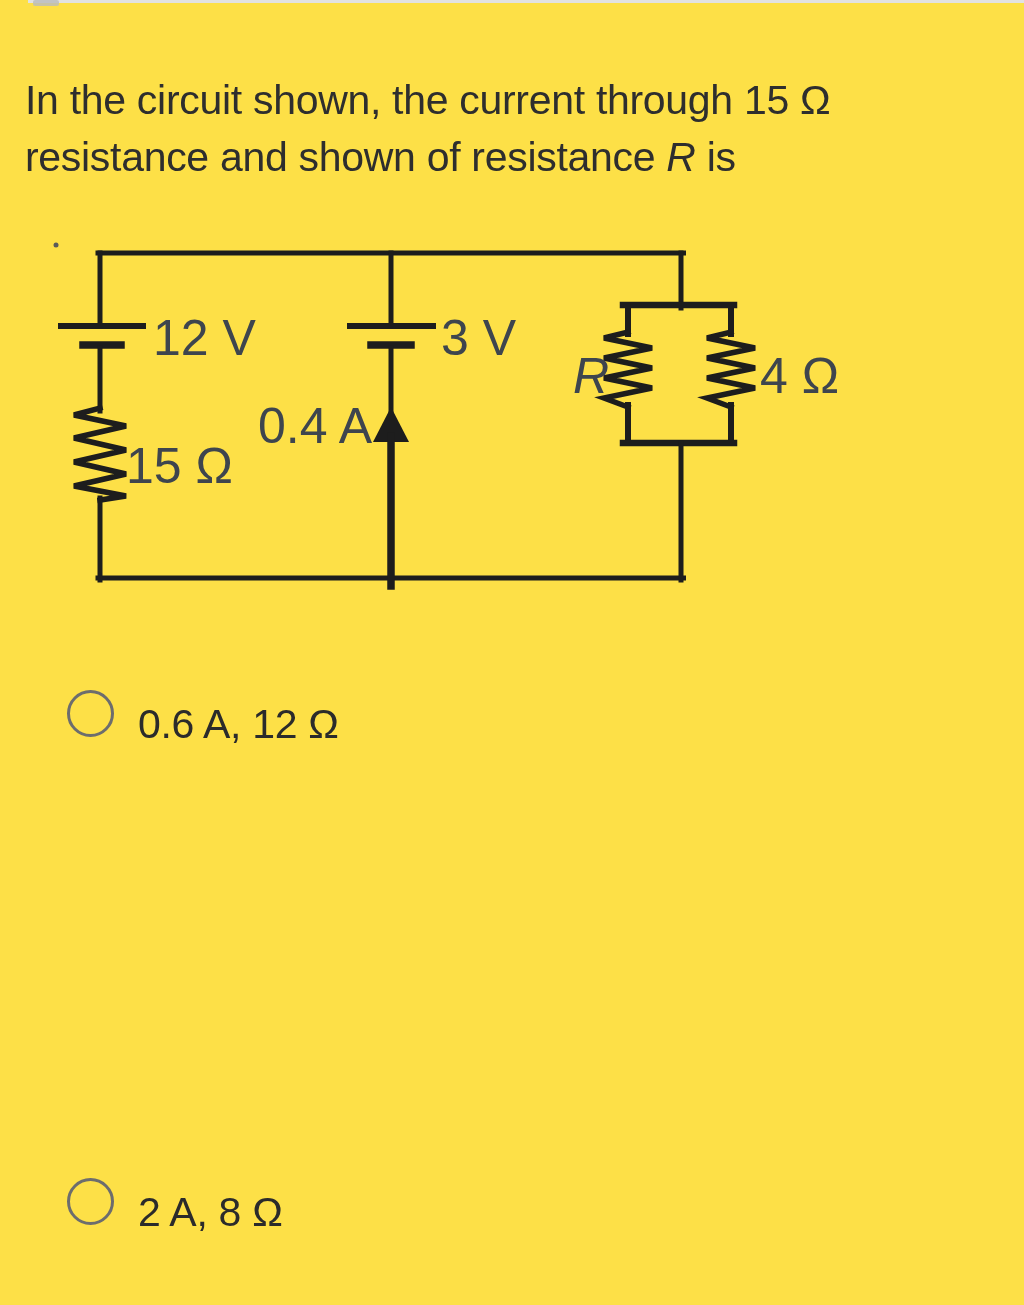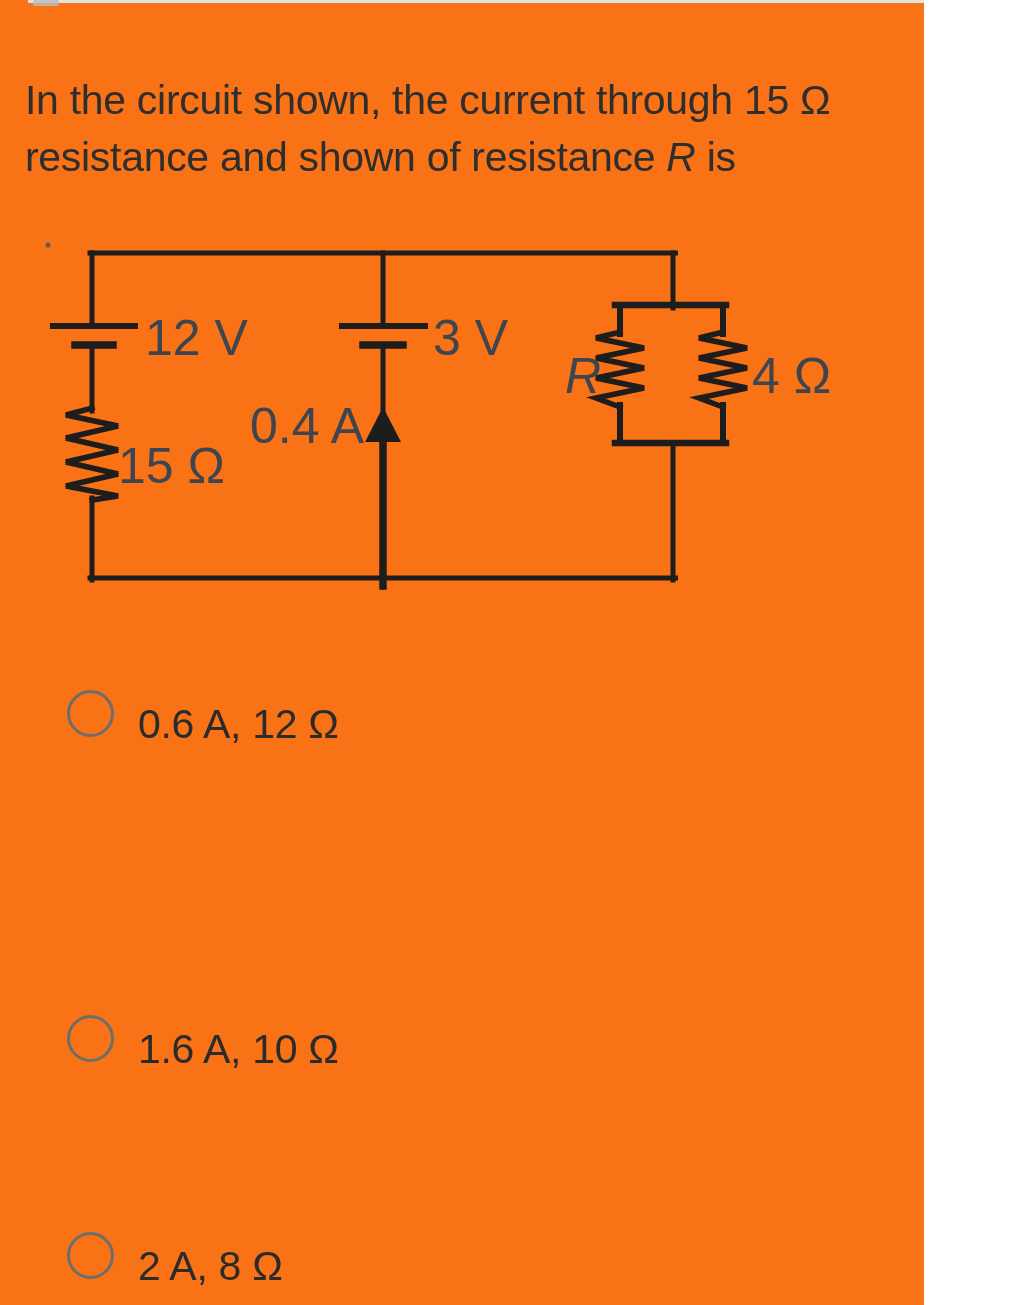--- a/index.html
+++ b/index.html
@@ -1,39 +1,39 @@
 <!DOCTYPE html>
 <html><head>
 <meta charset="utf-8">
 <style>
   html,body{margin:0;padding:0;background:#ffffff;}
   .page{
     position:relative;
-    width:924px;height:1305px;
-    background:#f97316;
+    width:1024px;height:1305px;
+    background:#fde047;
     font-family:"Liberation Sans","DejaVu Sans",sans-serif;
     overflow:hidden;
   }
   .top-hairline{
     position:absolute;left:28px;top:0;width:996px;height:3px;
     background:#e2e2e2;
   }
   .top-smudge{
     position:absolute;left:33px;top:0;width:26px;height:6px;
     background:#b9bcbe;border-radius:2px;opacity:.8;
   }
   .question{
     position:absolute;left:25px;top:72px;width:860px;
     font-size:41px;line-height:57px;color:#2e2e2e;
     letter-spacing:-0.3px;
   }
   .question .q-line{display:block;}
   .q-italic{font-style:italic;}
   .circuit{
-    position:absolute;left:0;top:230px;width:900px;height:370px;
+    position:absolute;left:8px;top:230px;width:900px;height:370px;
   }
   .options-list{position:absolute;left:0;top:0;width:1024px;height:1305px;}
   .option-row{
     position:absolute;left:67px;height:47px;
     display:flex;align-items:center;gap:24px;cursor:pointer;
   }
   .radio{
     width:47px;height:47px;box-sizing:border-box;flex:0 0 auto;
     border:3.5px solid #6d6d6d;border-radius:50%;background:transparent;
   }
@@ -107,23 +107,19 @@
         <text x="752" y="163">4 Ω</text>
       </g>
     </svg>
   </div>
 
   <div class="options-list">
       <div class="option-row" style="top: 690px;">
         <span class="radio"></span>
         <span class="option-label">0.6 A, 12 Ω</span>
       </div>
-      <div class="option-row" style="top: 1015px;">
-        <span class="radio"></span>
-        <span class="option-label">1.6 A, 10 Ω</span>
-      </div>
-      <div class="option-row" style="top: 1232px;">
+      <div class="option-row" style="top: 1178px;">
         <span class="radio"></span>
         <span class="option-label">2 A, 8 Ω</span>
       </div>
     </div>
 
 </div>
 
 </body></html>

